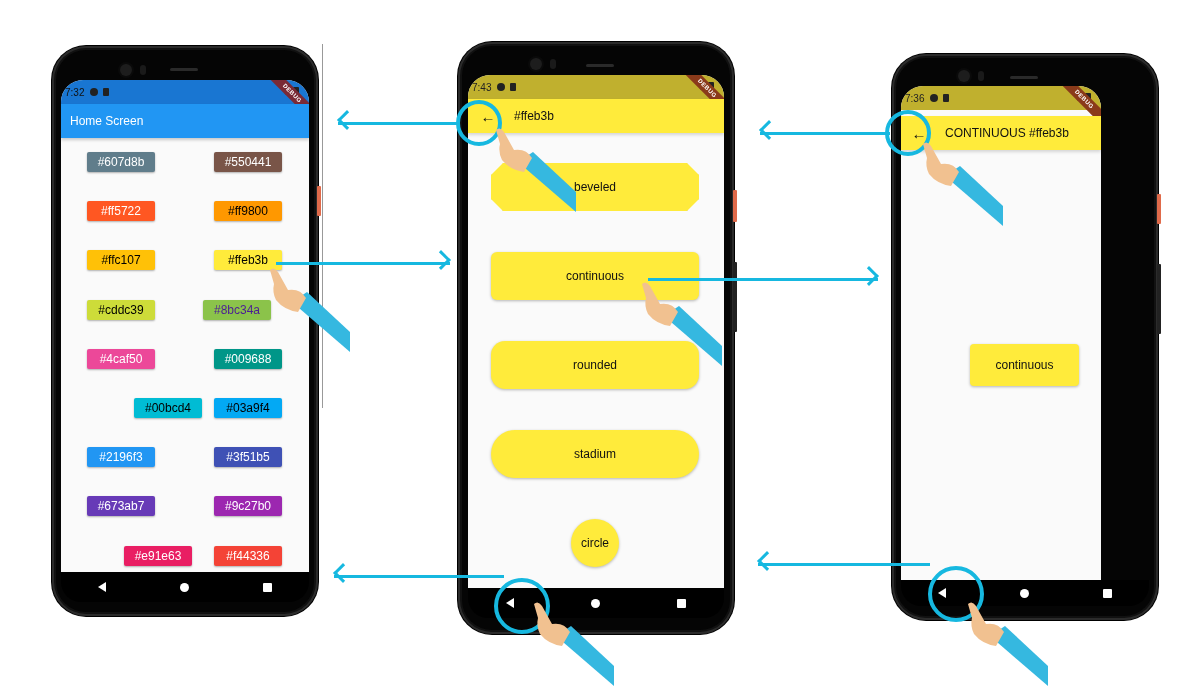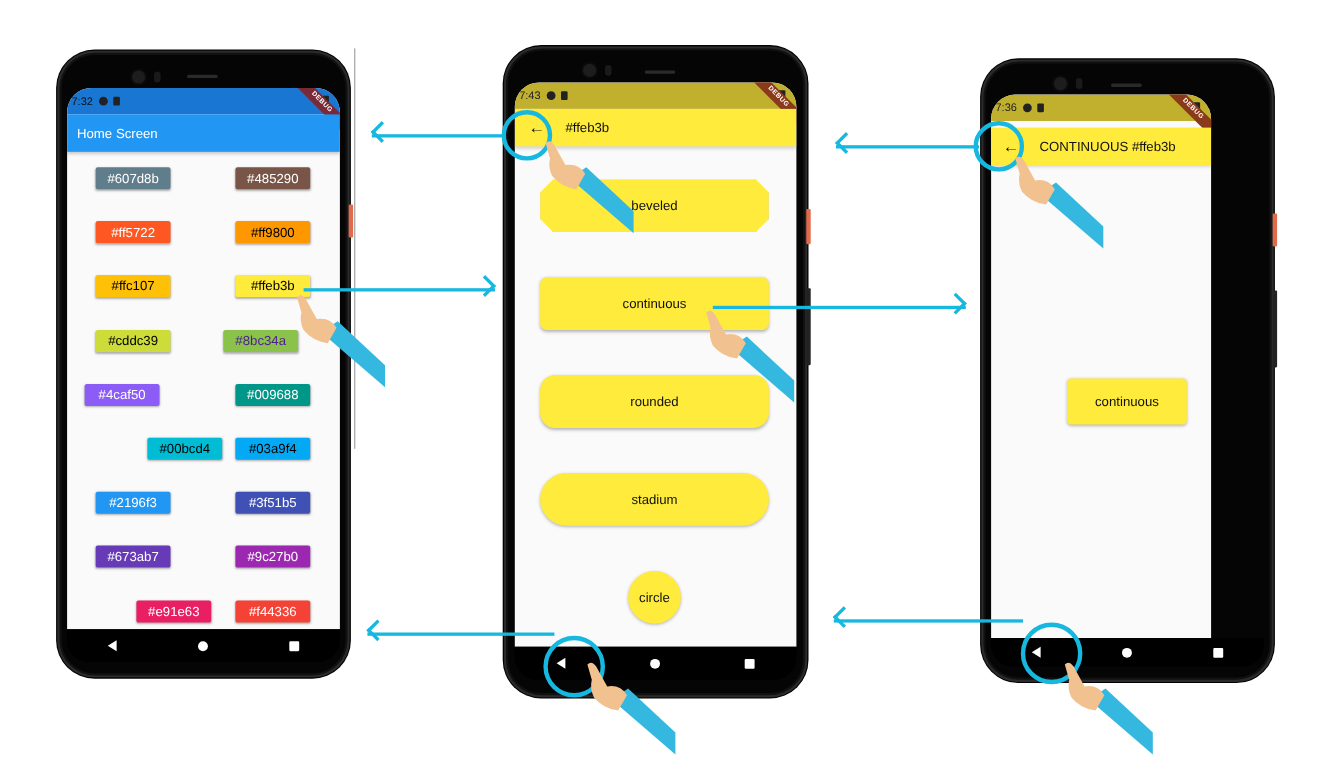--- a/index.html
+++ b/index.html
@@ -56,28 +56,28 @@
           <span class="wifi"></span>
           <span class="batt"></span>
         </div>
       <div class="debug-ribbon">DEBUG</div>
     </div>
     <div class="appbar" style="top:24px;height:34px;background:#2196f3;color:#fff;box-shadow:0 2px 3px rgba(0,0,0,0.2);">
       <span style="margin-left:9px;font-size:12px;">Home Screen</span>
     </div>
     <div id="home-chips">
         <div class="chip" style="left: 26px; top: 72px; width: 68px; background: rgb(96, 125, 139); color: rgb(255, 255, 255);">#607d8b</div>
-        <div class="chip" style="left: 153px; top: 72px; width: 68px; background: rgb(121, 85, 72); color: rgb(255, 255, 255);">#485290</div>
+        <div class="chip" style="left: 153px; top: 72px; width: 68px; background: rgb(121, 85, 72); color: rgb(255, 255, 255);">#550441</div>
         <div class="chip" style="left: 26px; top: 121.2px; width: 68px; background: rgb(255, 87, 34); color: rgb(255, 255, 255);">#ff5722</div>
         <div class="chip" style="left: 153px; top: 121.2px; width: 68px; background: rgb(255, 152, 0); color: rgb(0, 0, 0);">#ff9800</div>
         <div class="chip" style="left: 26px; top: 170.4px; width: 68px; background: rgb(255, 193, 7); color: rgb(0, 0, 0);">#ffc107</div>
         <div class="chip" style="left: 153px; top: 170.4px; width: 68px; background: rgb(255, 235, 59); color: rgb(0, 0, 0);">#ffeb3b</div>
         <div class="chip" style="left: 26px; top: 219.6px; width: 68px; background: rgb(205, 220, 57); color: rgb(0, 0, 0); text-align: right;">#cddc39</div>
         <div class="chip" style="left: 142px; top: 219.6px; width: 68px; background: rgb(139, 195, 74); color: #4c1d95;">#8bc34a</div>
-        <div class="chip" style="left: 16px; top: 268.8px; width: 68px; background: #8b5cf6; color: rgb(255, 255, 255);">#4caf50</div>
+        <div class="chip" style="left: 26px; top: 268.8px; width: 68px; background: #ec4899; color: rgb(255, 255, 255);">#4caf50</div>
         <div class="chip" style="left: 153px; top: 268.8px; width: 68px; background: rgb(0, 150, 136); color: rgb(255, 255, 255);">#009688</div>
         <div class="chip" style="left: 26px; top: 318px; width: 68px; background: rgb(0, 188, 212); color: rgb(0, 0, 0); margin-left: 47px;">#00bcd4</div>
         <div class="chip" style="left: 153px; top: 318px; width: 68px; background: rgb(3, 169, 244); color: rgb(0, 0, 0);">#03a9f4</div>
         <div class="chip" style="left: 26px; top: 367.2px; width: 68px; background: rgb(33, 150, 243); color: rgb(255, 255, 255);">#2196f3</div>
         <div class="chip" style="left: 153px; top: 367.2px; width: 68px; background: rgb(63, 81, 181); color: rgb(255, 255, 255);">#3f51b5</div>
         <div class="chip" style="left: 26px; top: 416.4px; width: 68px; background: rgb(103, 58, 183); color: rgb(255, 255, 255);">#673ab7</div>
         <div class="chip" style="left: 153px; top: 416.4px; width: 68px; background: rgb(156, 39, 176); color: rgb(255, 255, 255);">#9c27b0</div>
         <div class="chip" style="left: 26px; top: 465.6px; width: 68px; background: rgb(233, 30, 99); color: rgb(255, 255, 255); margin-left: 37px;">#e91e63</div>
         <div class="chip" style="left: 153px; top: 465.6px; width: 68px; background: rgb(244, 67, 54); color: rgb(255, 255, 255);">#f44336</div>
       </div>

